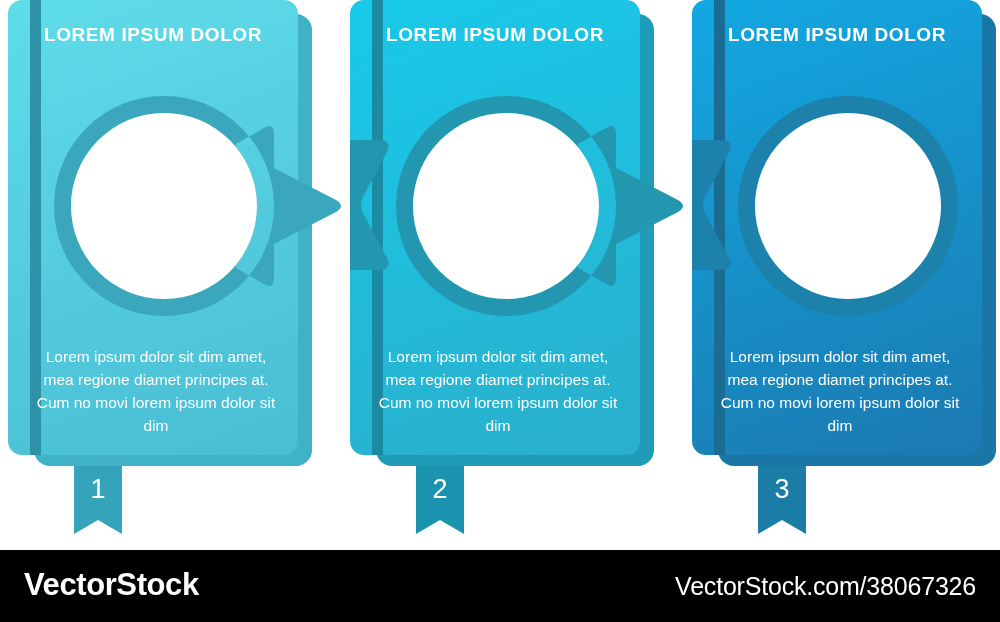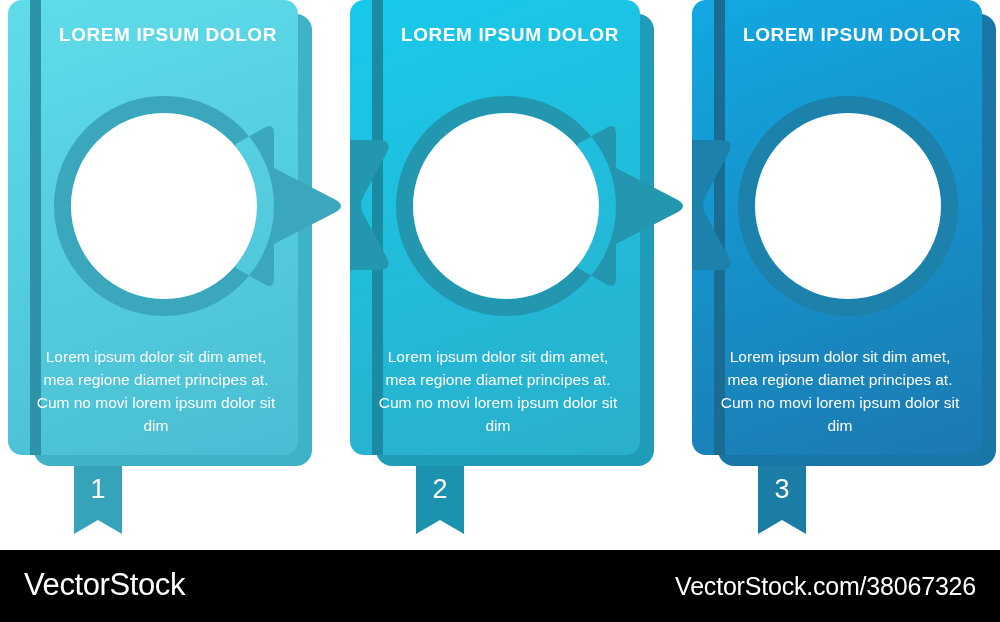--- a/index.html
+++ b/index.html
@@ -73,21 +73,21 @@
   .notch {
     position: absolute;
     left: -2px;
     top: 140px;
     width: 46px;
     height: 130px;
   }
 
   .card-title {
     position: absolute;
-    left: 15px;
+    left: 0;
     top: 22px;
     width: 290px;
     text-align: center;
     color: #ffffff;
     font-size: 19px;
     font-weight: bold;
     line-height: 26px;
     letter-spacing: 0.6px;
   }
 
@@ -145,21 +145,21 @@
     height: 72px;
     background: #000000;
   }
 
   .wm-logo {
     position: absolute;
     left: 24px;
     top: 17px;
     color: #ffffff;
     font-size: 31px;
-    font-weight: normal;
+    font-weight: bold;
     letter-spacing: -0.4px;
   }
 
   .wm-url {
     position: absolute;
     right: 24px;
     top: 22px;
     color: #ffffff;
     font-size: 25px;
     font-weight: normal;

